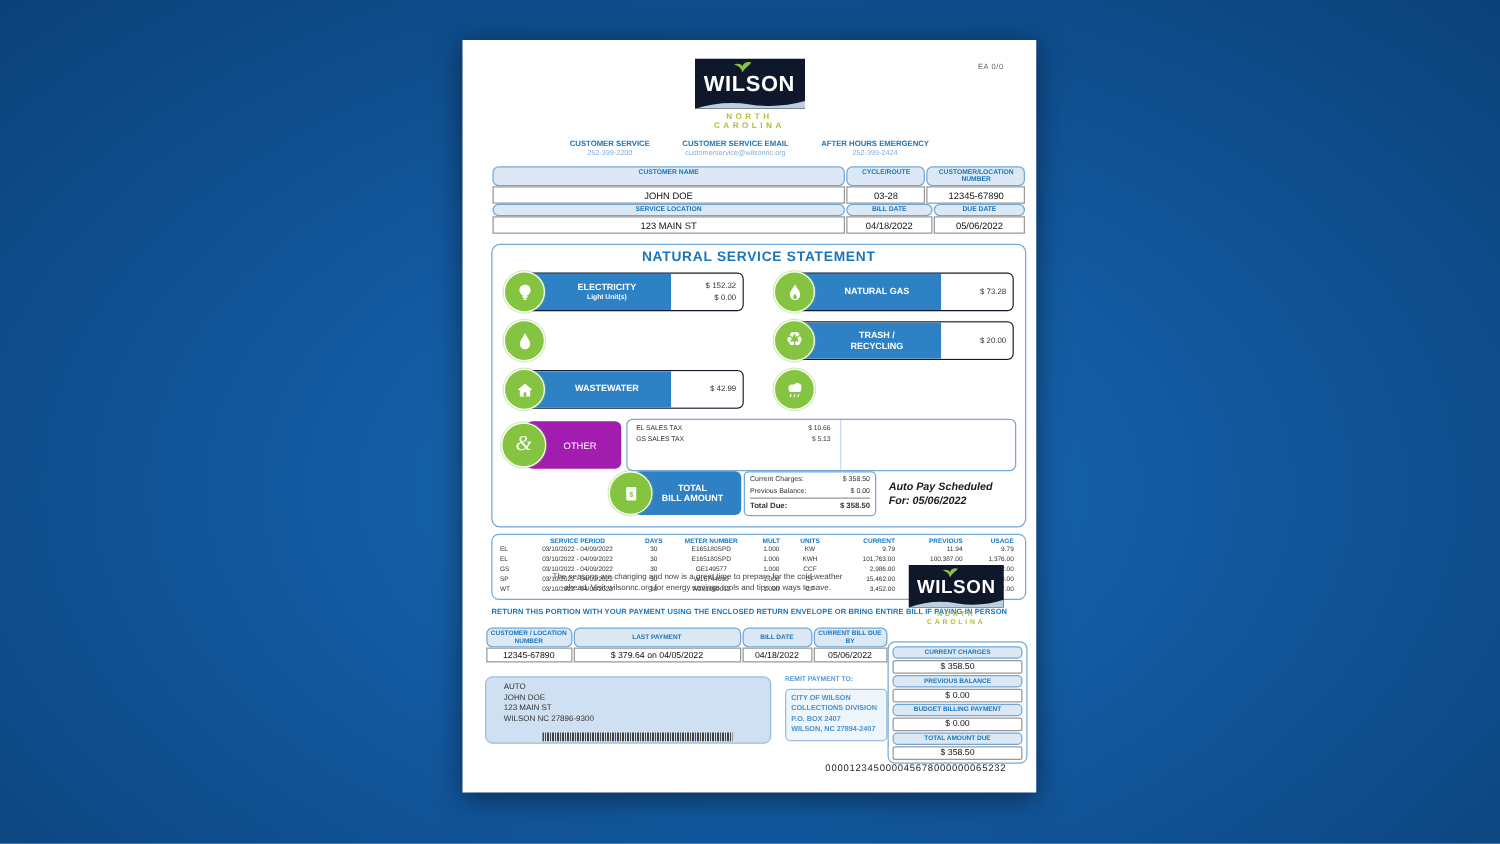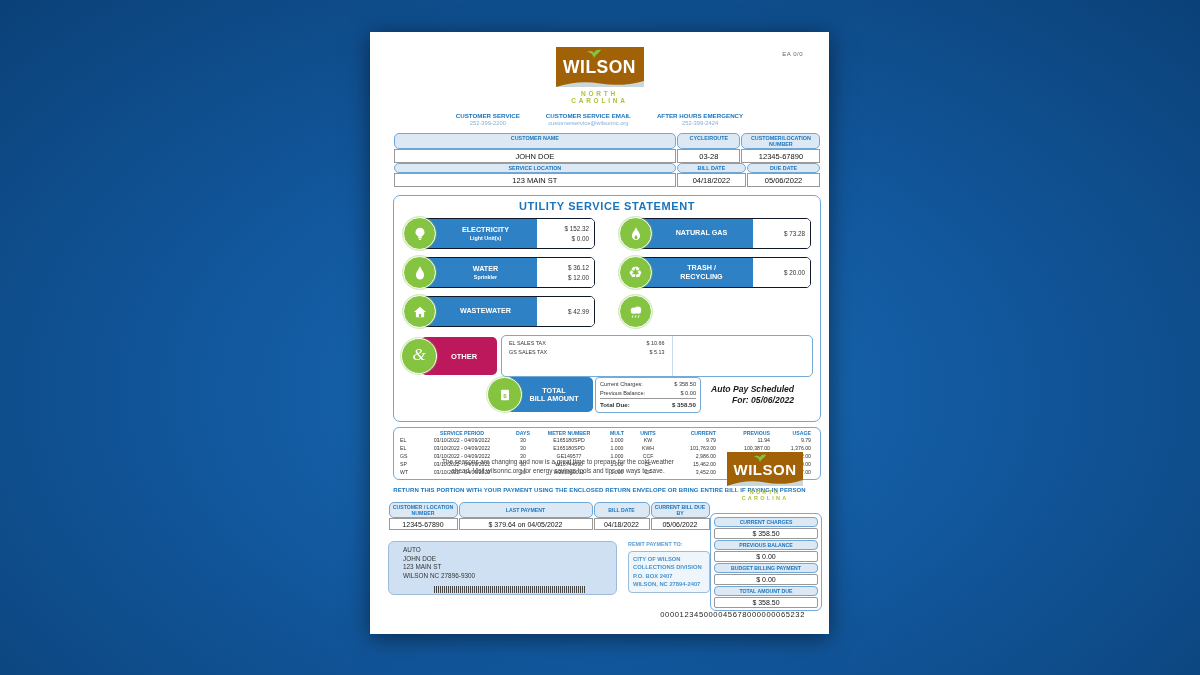--- a/index.html
+++ b/index.html
@@ -10,21 +10,21 @@
   }
   .paper {
     position:absolute; left:370px; top:32px; width:459px; height:602px;
     background:#ffffff; box-shadow:0 4px 22px rgba(0,0,0,.5);
     color:#222;
   }
   .ea-code { position:absolute; top:19px; right:26px; font-size:6px; color:#666; letter-spacing:.5px; }
 
   
   .wilson-logo { width:88px; margin:0 auto; }
-  .wl-box { position:relative; background:#a16207; height:40px; display:flex; align-items:center; justify-content:center; overflow:hidden; }
+  .wl-box { position:relative; background:#0f172a; height:40px; display:flex; align-items:center; justify-content:center; overflow:hidden; }
   .wl-text { color:#fff; font-weight:bold; font-size:17.5px; letter-spacing:.5px; position:relative; z-index:2; }
   .wl-leaf { position:absolute; top:2px; left:50%; margin-left:-14px; z-index:3; }
   .wl-wave { position:absolute; bottom:0; left:0; width:100%; height:7px; z-index:1; }
   .wl-nc { color:#b1bf36; font-size:6.5px; font-weight:bold; letter-spacing:2.8px; text-align:center; margin-top:3px; }
   .wilson-logo.small { width:76px; }
   .wilson-logo.small .wl-box { height:34px; }
   .wilson-logo.small .wl-text { font-size:15px; }
   .wilson-logo.small .wl-nc { font-size:5.5px; letter-spacing:2.2px; }
   .logo-top { margin-top:15px; }
 
@@ -61,42 +61,42 @@
   .tile-bar { flex:1; background:#2e81c4; color:#fff; display:flex; flex-direction:column; justify-content:center; text-align:center; padding-left:12px; }
   .tile-label { font-weight:bold; font-size:7.2px; line-height:1.15; white-space:pre-line; }
   .tile-sub { font-weight:bold; font-size:5.4px; margin-top:1px; }
   .tile-amt { width:57px; background:#fff; display:flex; flex-direction:column; justify-content:center; align-items:flex-end; padding-right:5px; }
   .amt-line { font-size:6.3px; color:#333; line-height:1.5; }
 
   
   .other-row { display:flex; align-items:center; margin-top:7px; }
   .other-circle { width:36px; height:36px; flex:0 0 36px; }
   .other-bar {
-    background:#be185d; color:#fff; font-weight:bold; font-size:7.5px;
+    background:#a21caf; color:#fff; font-weight:normal; font-size:7.5px;
     height:38px; width:76px; margin-left:-16px; border-radius:5px;
     display:flex; align-items:center; justify-content:center; padding-left:10px; z-index:1;
   }
   .amp { font-family:"Liberation Serif", serif; font-style:italic; font-size:17px; color:#fff; margin-top:-2px; }
   .other-box { flex:1; border:1px solid #74a9d8; border-radius:5px; height:42px; margin-left:4px; display:flex; background:#fff; }
   .other-left { width:55%; border-right:1px solid #c9dcee; padding:3px 7px 0; }
   .other-line { display:flex; justify-content:space-between; font-size:5.4px; color:#333; line-height:1.6; }
   .other-right { flex:1; }
 
   
   .total-row { display:flex; align-items:center; margin-top:0; margin-left:86px; }
   .total-circle { width:35px; height:35px; flex:0 0 35px; }
   .total-bar {
     background:#2e81c4; color:#fff; font-weight:bold; font-size:7.8px; line-height:1.25;
     height:35px; width:86px; margin-left:-15px; border-radius:5px;
     display:flex; flex-direction:column; align-items:center; justify-content:center; padding-left:8px; text-align:center;
   }
   .total-box { width:106px; border:1px solid #74a9d8; border-radius:4px; background:#fff; margin-left:2px; padding:2px 4px; }
   .tb-line { display:flex; justify-content:space-between; font-size:5.6px; color:#333; line-height:1.55; }
   .tb-total { border-top:1px solid #999; margin-top:1px; padding-top:1px; font-weight:bold; font-size:6.2px; }
-  .autopay { margin-left:10px; text-align:right; font-weight:bold; font-style:italic; font-size:8.6px; color:#1a1a1a; line-height:1.3; }
+  .autopay { margin-left:10px; text-align:left; font-weight:bold; font-style:italic; font-size:8.6px; color:#1a1a1a; line-height:1.3; }
 
   
   .meter-box { margin:5px 8px 0 23px; border:1px solid #74a9d8; border-radius:6px; padding:2px 6px 3px; }
   .m-row { display:grid; grid-template-columns:14px 96px 26px 66px 30px 32px 52px 54px 41px; align-items:center; }
   .m-head { color:#1b75bc; font-weight:bold; font-size:5.2px; text-align:center; }
   .m-cell { font-size:5.2px; color:#333; line-height:1.55; }
   .m-c { text-align:center; } .m-r { text-align:right; }
 
   
   .return-line { text-align:center; color:#1b75bc; font-weight:bold; font-size:6px; margin-top:7px; letter-spacing:.1px; }
@@ -186,21 +186,21 @@
       <div class="pill">DUE DATE</div>
     </div>
     <div class="acct-row wide-date">
       <div class="acct-val">123 MAIN ST</div>
       <div class="acct-val">04/18/2022</div>
       <div class="acct-val">05/06/2022</div>
     </div>
   </div>
 
   <div class="stmt">
-    <div class="stmt-title">UTILITY SERVICE STATEMENT</div>
+    <div class="stmt-title">NATURAL SERVICE STATEMENT</div>
 
     <div class="svc-grid">
 
       <div class="tile">
         <div class="tile-circle">
           <svg width="18" height="18" viewBox="0 0 24 24">
               <circle cx="12" cy="9.5" r="6" fill="#fff"></circle>
               <rect x="9.5" y="15" width="5" height="3" rx="1" fill="#fff"></rect>
               <rect x="10.3" y="18.5" width="3.4" height="1.6" rx="0.8" fill="#fff"></rect>
             </svg>
@@ -232,30 +232,20 @@
             <span class="amt-line">$ 73.28</span>
           </div>
         </div>
       </div>
 
       <div class="tile">
         <div class="tile-circle">
           <svg width="18" height="18" viewBox="0 0 24 24">
               <path d="M12 3 C10 8 6.5 11 6.5 15 A5.5 5.5 0 0 0 17.5 15 C17.5 11 14 8 12 3 Z" fill="#fff"></path>
             </svg>
-        </div>
-        <div class="tile-body">
-          <div class="tile-bar">
-            <div class="tile-label">WATER</div>
-            <div class="tile-sub">Sprinkler</div>
-          </div>
-          <div class="tile-amt">
-            <span class="amt-line">$ 36.12</span>
-            <span class="amt-line">$ 12.00</span>
-          </div>
         </div>
       </div>
 
       <div class="tile">
         <div class="tile-circle">
           <span style="color:#fff;font-size:16px;line-height:1;">♻</span>
         </div>
         <div class="tile-body">
           <div class="tile-bar">
             <div class="tile-label">TRASH /

